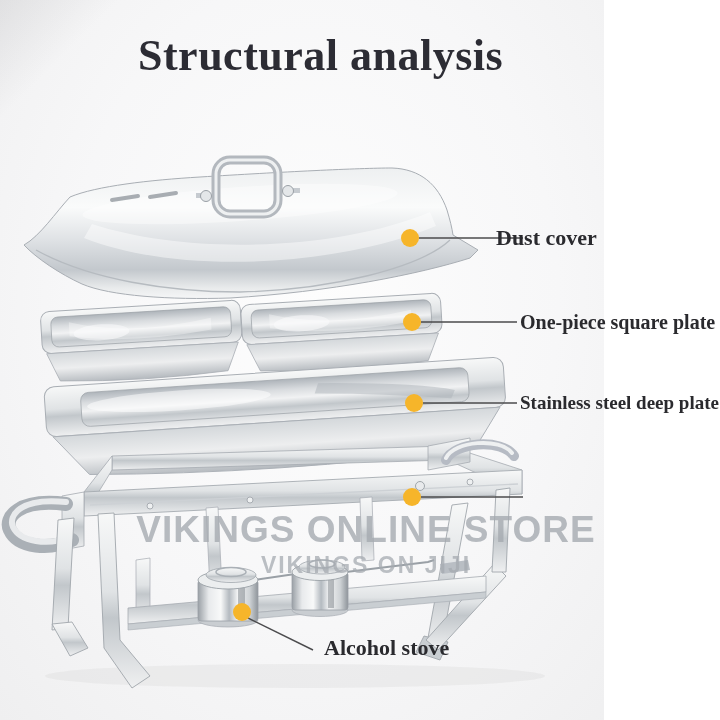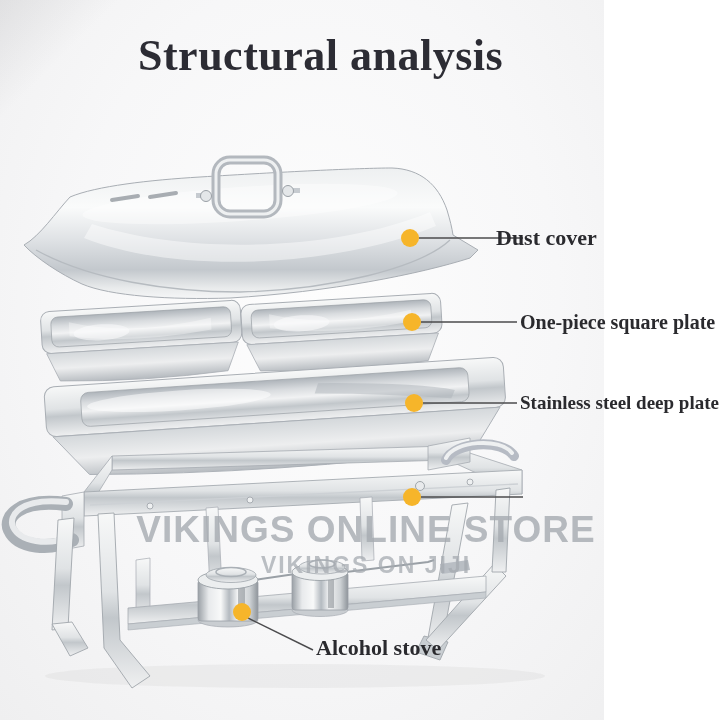--- a/index.html
+++ b/index.html
@@ -16,21 +16,21 @@
     font-family:"Liberation Sans",sans-serif;font-weight:bold;color:var(--watermark-text,#a6abb1);
     white-space:nowrap;}
   .wm-store{top:530px;font-size:37px;letter-spacing:1px;opacity:.8;}
   .wm-source{top:565px;font-size:23px;letter-spacing:2px;opacity:.75;}
   .co{position:absolute;z-index:3;transform:translateY(-50%);white-space:nowrap;
     font:bold 22px "Liberation Serif",serif;color:var(--label-text,#2a2a2e);}
   #co1{left:496px;top:238px;}
   #co2{left:520px;top:322px;font-size:20px;}
   #co3{left:520px;top:403px;font-size:19px;}
   #co4{left:527px;top:497px;font-size:21px;}
-  #co5{left:316px;top:648px;}
+  #co5{left:324px;top:648px;}
 </style>
 </head>
 <body>
 
 <div class="stage">
 
   <h1 class="title">Structural analysis</h1>
 
   <svg class="product" width="720" height="720" viewBox="0 0 720 720">
     <defs>

